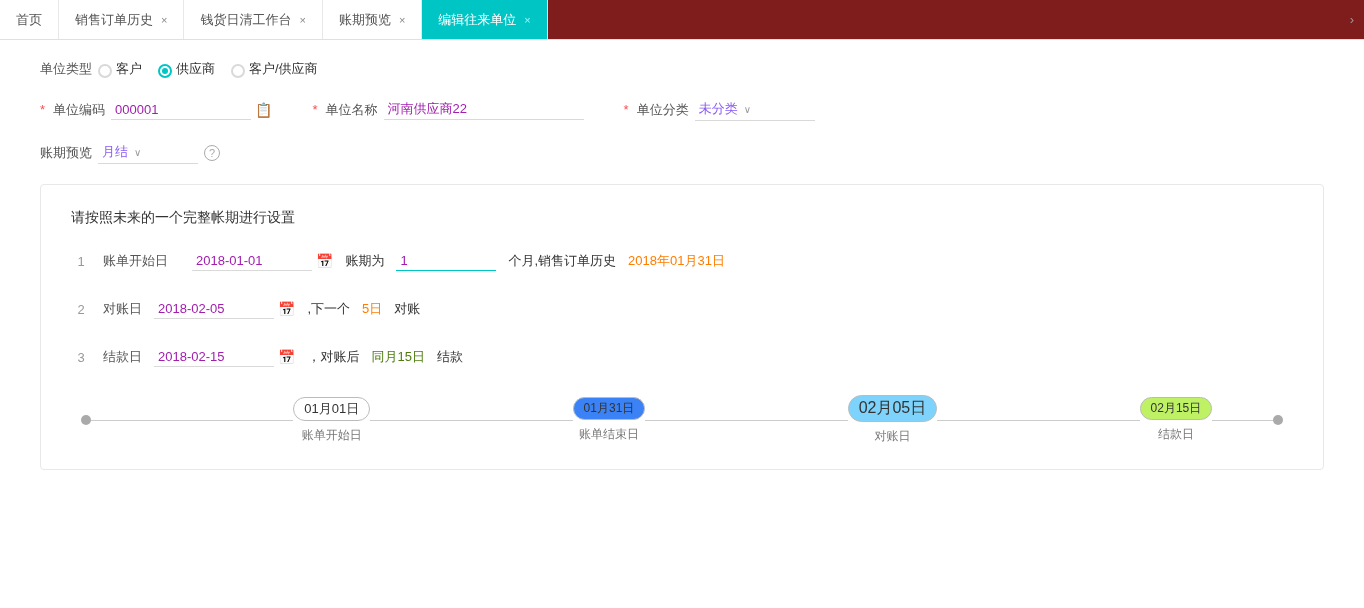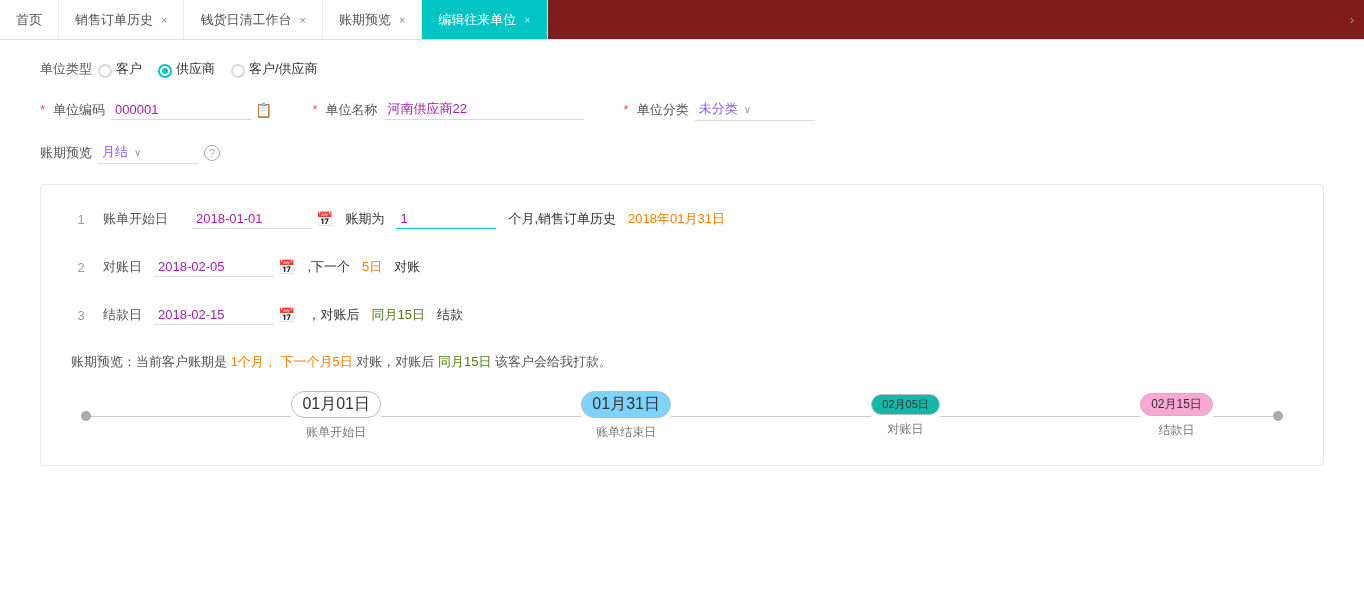--- a/index.html
+++ b/index.html
@@ -242,20 +242,21 @@
       <span class="form-label">账期预览</span>
       <div class="select-field" style="min-width:100px;">
         <span class="select-value">月结</span>
         <span class="chevron-icon">∨</span>
       </div>
       <span class="help-icon">?</span>
     </div>
   </div>
 
   <div class="section-box">
+    <div class="section-title">请按照未来的一个完整帐期进行设置</div>
 
     <div class="setting-row">
       <span class="row-num">1</span>
       <span class="row-label">账单开始日</span>
       <div class="input-with-icon">
         <input class="input-field" style="width: 120px; margin-left: 12px;" value="2018-01-01">
         <span class="cal-icon">📅</span>
       </div>
       <span class="row-value">账期为</span>
       <input class="input-field" style="width: 100px; border-bottom: 1px solid rgb(0, 197, 197);" value="1">
@@ -280,68 +281,60 @@
       <span class="row-label">结款日</span>
       <div class="input-with-icon">
         <input class="input-field" style="width: 120px;" value="2018-02-15">
         <span class="cal-icon">📅</span>
       </div>
       <span class="row-value">，对账后</span>
       <span class="text-teal">同月15日</span>
       <span class="row-value">结款</span>
     </div>
 
-    <div class="preview-text">
-      <span>账期预览：当前客户账期是</span>
-      <span class="text-orange">1个月，</span>
-      <span class="text-orange">下一个月5日</span>
-      <span>对账，对账后</span>
-      <span class="text-teal">同月15日</span>
-      <span>该客户会给我打款。</span>
-    </div>
 
     <div style="display:flex; align-items:center; padding: 0 10px; gap:0;">
 
       <div style="display:flex;flex-direction:column;align-items:center;">
         <div style="width:10px;height:10px;border-radius:50%;background:#aaa;"></div>
       </div>
 
       <div style="flex:1;display:flex;flex-direction:column;align-items:center;">
         <div style="height:1px;background:#ccc;width:100%;"></div>
       </div>
 
       <div style="display:flex;flex-direction:column;align-items:center;">
-        <div style="border:1px solid #bbb;border-radius:20px;padding:2px 10px;font-size:16px;background:#fff;white-space:nowrap;">01月01日</div>
+        <div style="border:1px solid #bbb;border-radius:20px;padding:2px 10px;font-size:13px;background:#fff;white-space:nowrap;">01月01日</div>
         <div style="font-size:12px;color:#777;margin-top:6px;">账单开始日</div>
       </div>
 
       <div style="flex:1;display:flex;flex-direction:column;align-items:center;">
         <div style="height:1px;background:#ccc;width:100%;"></div>
       </div>
 
       <div style="display:flex;flex-direction:column;align-items:center;">
-        <div style="border:1px solid #bbb;border-radius:20px;padding:2px 10px;font-size:16px;background:#7dd3fc;white-space:nowrap;">01月31日</div>
+        <div style="border:1px solid #bbb;border-radius:20px;padding:2px 10px;font-size:12px;background:#3b82f6;white-space:nowrap;">01月31日</div>
         <div style="font-size:12px;color:#777;margin-top:6px;">账单结束日</div>
       </div>
 
       <div style="flex:1;display:flex;flex-direction:column;align-items:center;">
         <div style="height:1px;background:#ccc;width:100%;"></div>
       </div>
 
       <div style="display:flex;flex-direction:column;align-items:center;">
-        <div style="border:1px solid #bbb;border-radius:20px;padding:2px 10px;font-size:11px;background:#14b8a6;white-space:nowrap;">02月05日</div>
+        <div style="border:1px solid #bbb;border-radius:20px;padding:2px 10px;font-size:16px;background:#7dd3fc;white-space:nowrap;">02月05日</div>
         <div style="font-size:12px;color:#777;margin-top:6px;">对账日</div>
       </div>
 
       <div style="flex:1;display:flex;flex-direction:column;align-items:center;">
         <div style="height:1px;background:#ccc;width:100%;"></div>
       </div>
 
       <div style="display:flex;flex-direction:column;align-items:center;">
-        <div style="border:1px solid #bbb;border-radius:20px;padding:2px 10px;font-size:12px;background:#f9a8d4;white-space:nowrap;">02月15日</div>
+        <div style="border:1px solid #bbb;border-radius:20px;padding:2px 10px;font-size:12px;background:#bef264;white-space:nowrap;">02月15日</div>
         <div style="font-size:12px;color:#777;margin-top:6px;">结款日</div>
       </div>
 
       <div style="flex:0.3;display:flex;flex-direction:column;align-items:center;">
         <div style="height:1px;background:#ccc;width:100%;"></div>
       </div>
 
       <div style="display:flex;flex-direction:column;align-items:center;">
         <div style="width:10px;height:10px;border-radius:50%;background:#aaa;"></div>
       </div>

